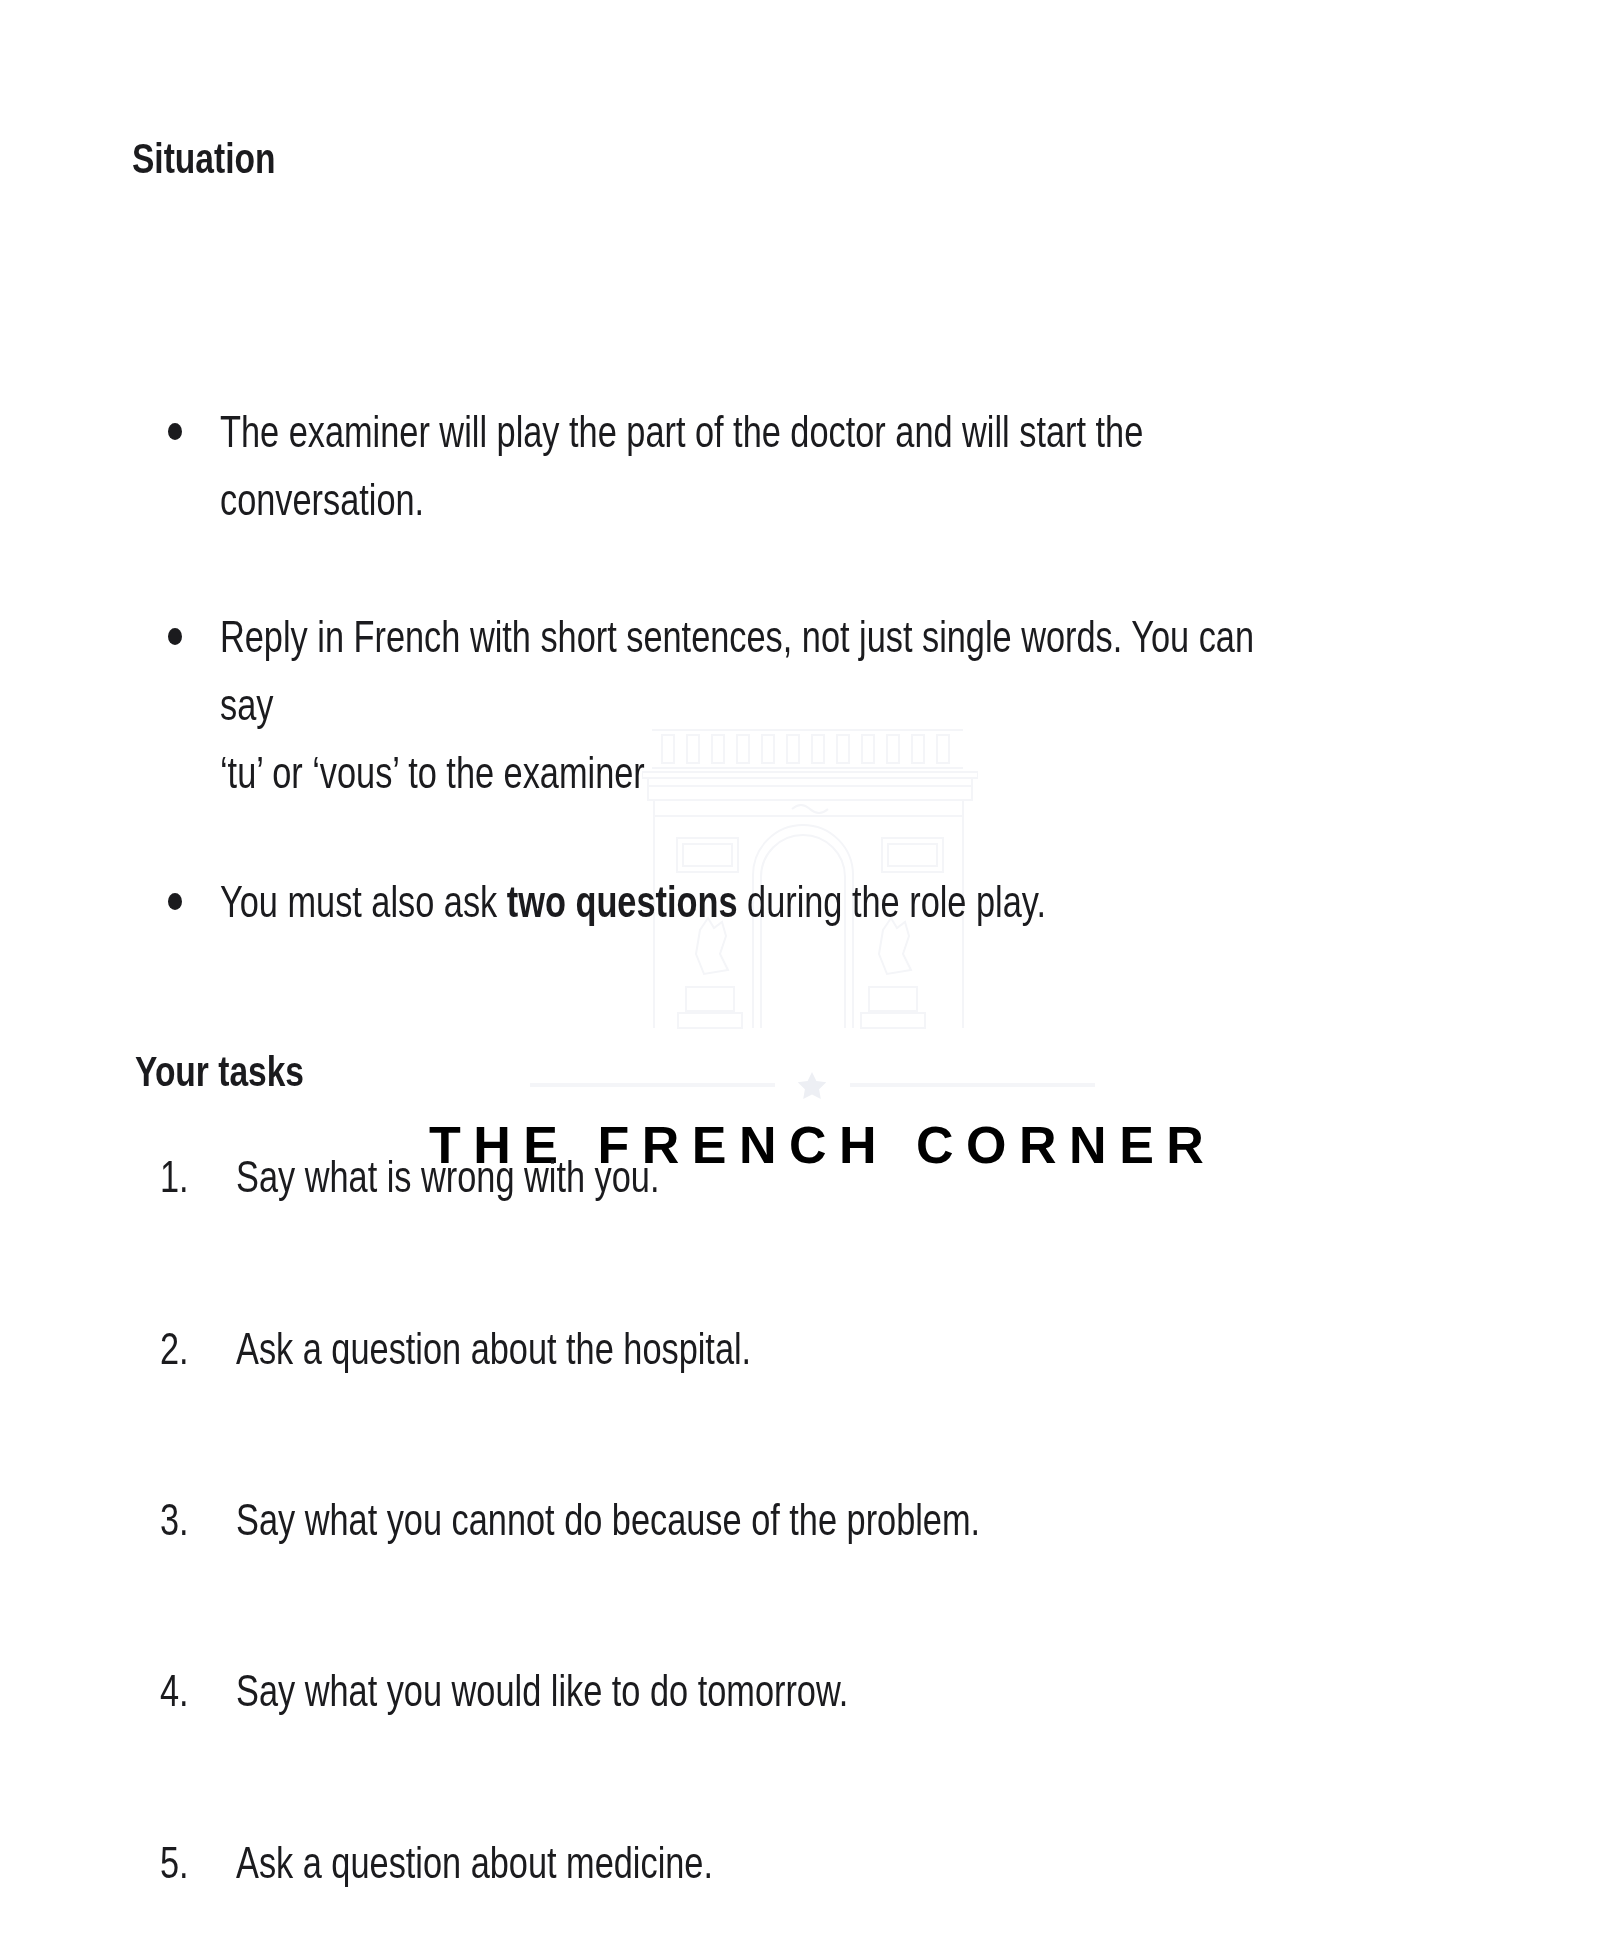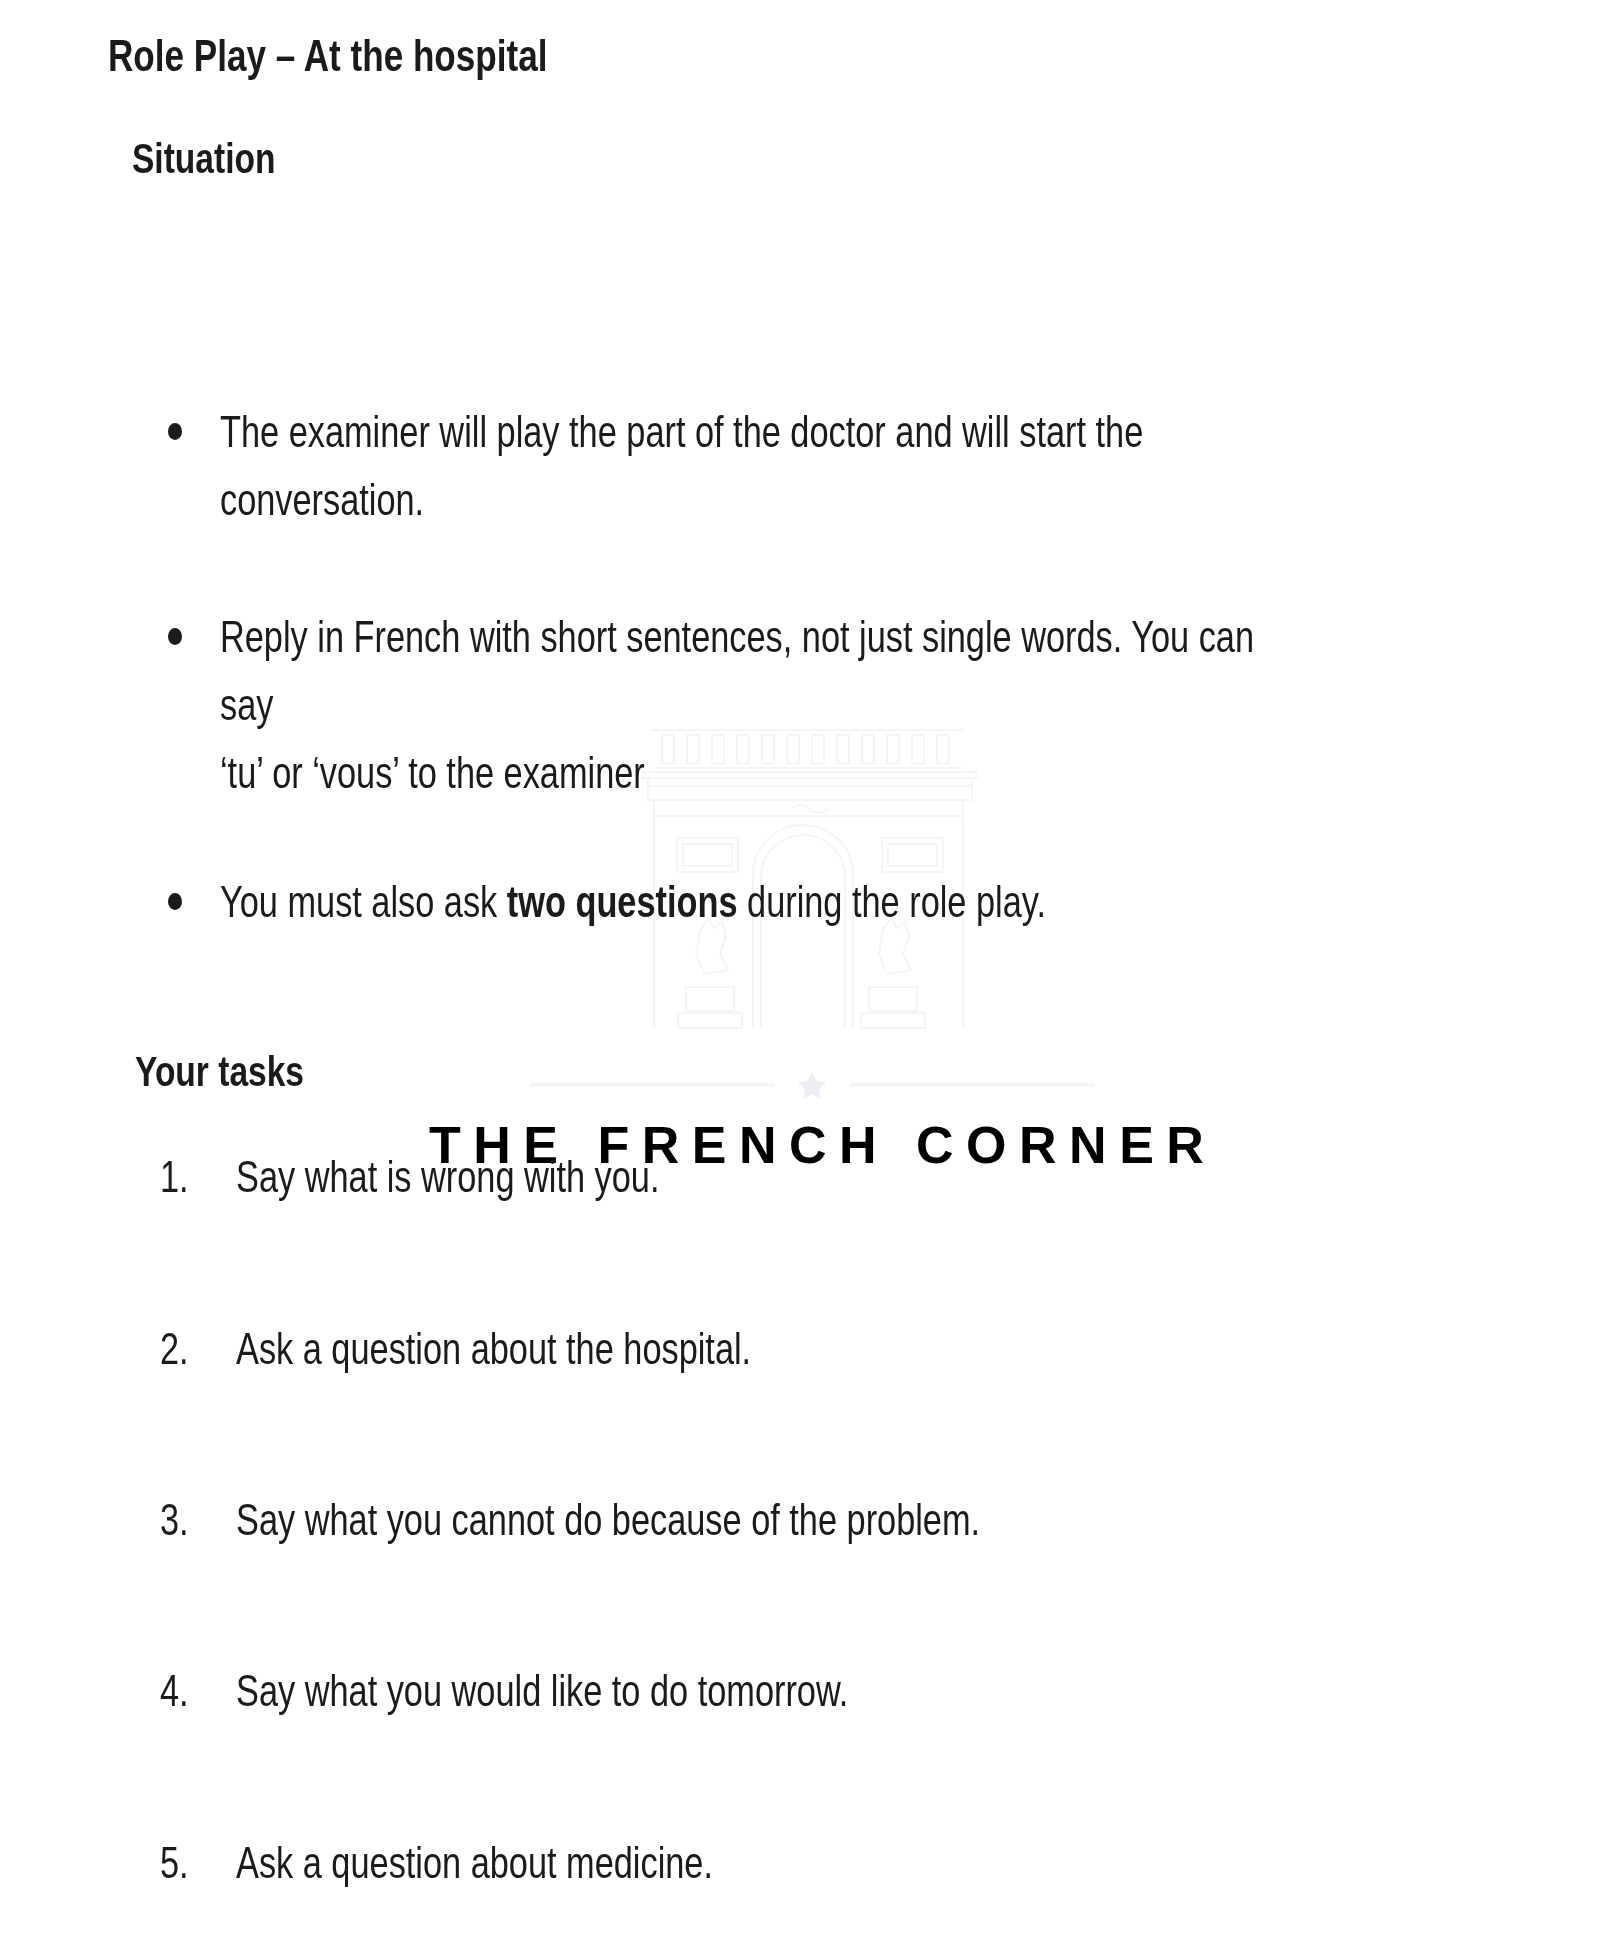--- a/index.html
+++ b/index.html
@@ -104,21 +104,20 @@
       <rect x="219" y="288" width="64" height="15"></rect>
     </svg>
     <svg class="wm-divider" width="640" height="30" viewBox="0 0 640 30">
       <rect x="30" y="13" width="245" height="4" fill="#f4f5f8"></rect>
       <polygon fill="#edeff4" points="312,2 316.4,10.9 326.3,12.3 319.1,19.2 320.8,29 312,24.4 303.2,29 304.9,19.2 297.7,12.3 307.6,10.9"></polygon>
       <rect x="350" y="13" width="245" height="4" fill="#f4f5f8"></rect>
     </svg>
     <div class="wm-text">THE FRENCH CORNER</div>
   </div>
 
-  <h1 class="title"><span class="tscale">Role Play – At the hospital</span></h1>
 
   <h2 class="heading h-situation"><span class="tscale">Situation</span></h2>
 
   <ul class="bullets" id="bullets">
       <li class="b1">
         <span class="dot"></span>
         <span class="btxt"><span class="tscale"><span>The examiner will play the part of the doctor and will start the
 conversation.</span></span></span>
       </li>
       <li class="b2">

